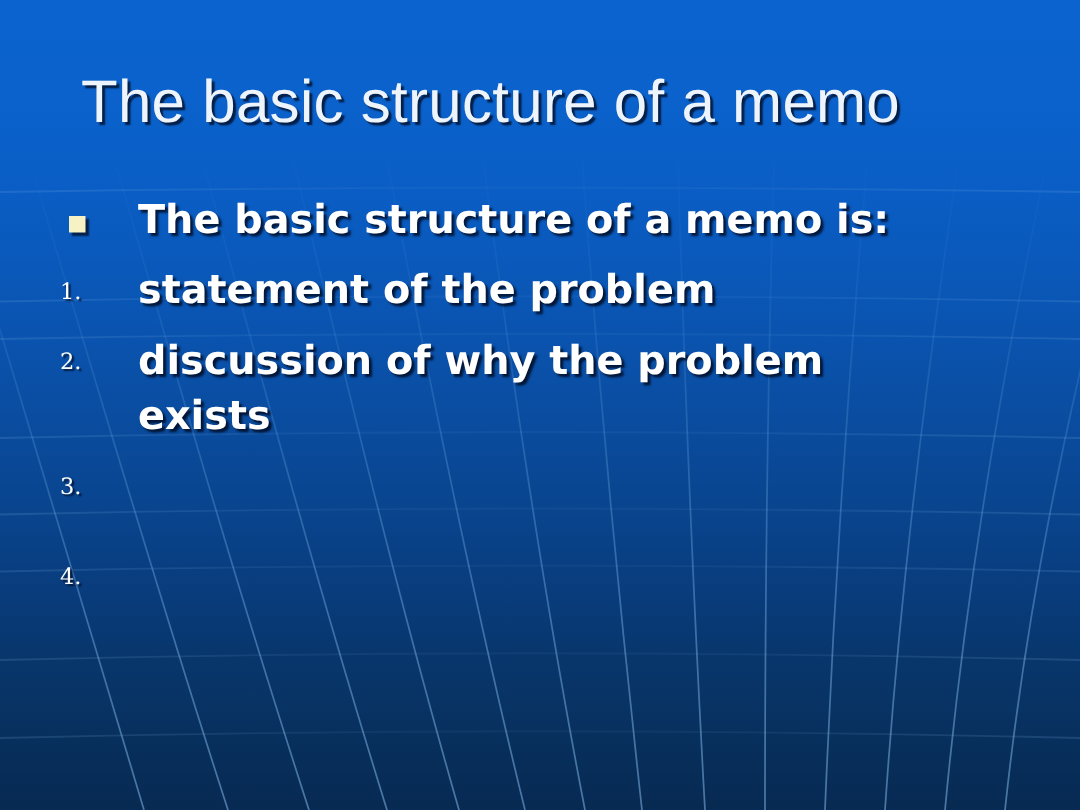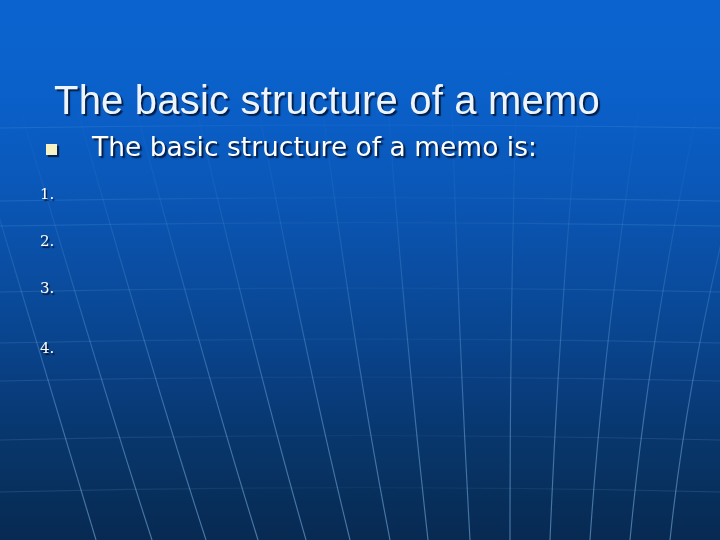--- a/index.html
+++ b/index.html
@@ -47,21 +47,20 @@
     width: 620px;
     height: 58px;
     font-family: "Liberation Sans", sans-serif;
     font-size: 40px;
     font-weight: 400;
     line-height: 52px;
     letter-spacing: 0.2px;
     color: #eef4fb;
     text-shadow: 2px 2px 1px rgba(0, 10, 30, 0.75);
     white-space: nowrap;
-    margin-top: 32px;
   }
 
   
   #body-list {
     position: absolute;
     left: 0;
     top: 128px;
     width: 720px;
   }
   .li {
@@ -96,21 +95,21 @@
     font-family: "DejaVu Serif", serif;
     font-size: 15px;
     font-weight: 400;
     color: #ffffff;
     text-shadow: 1.5px 1.5px 1px rgba(0, 10, 30, 0.75);
   }
   .li-text {
     flex: 1 1 auto;
     font-family: "DejaVu Sans", sans-serif;
     font-size: 26.5px;
-    font-weight: 400;
+    font-weight: 700;
     line-height: 37px;
     color: #ffffff;
     text-shadow: 2px 2px 1.5px rgba(0, 8, 26, 0.8);
     padding-right: 30px;
   }
   .li-text.wrap { max-width: 495px; }
   .gap-after { margin-bottom: 22px; }
 </style>
 </head>
 <body>
@@ -170,26 +169,28 @@
       <div class="marker-cell">
         <span class="sq-bullet"></span>
       </div>
       <div class="li-text">The basic structure of a memo is:</div>
     </div>
 
     <div class="li">
       <div class="marker-cell">
         <span class="num">1.</span>
       </div>
+      <div class="li-text">statement of the problem</div>
     </div>
 
     <div class="li">
       <div class="marker-cell">
         <span class="num">2.</span>
       </div>
+      <div class="li-text wrap">discussion of why the problem exists</div>
     </div>
 
     <div class="li gap-after" style="margin-top:4px;">
       <div class="marker-cell">
         <span class="num">3.</span>
       </div>
     </div>
 
     <div class="li">
       <div class="marker-cell">

